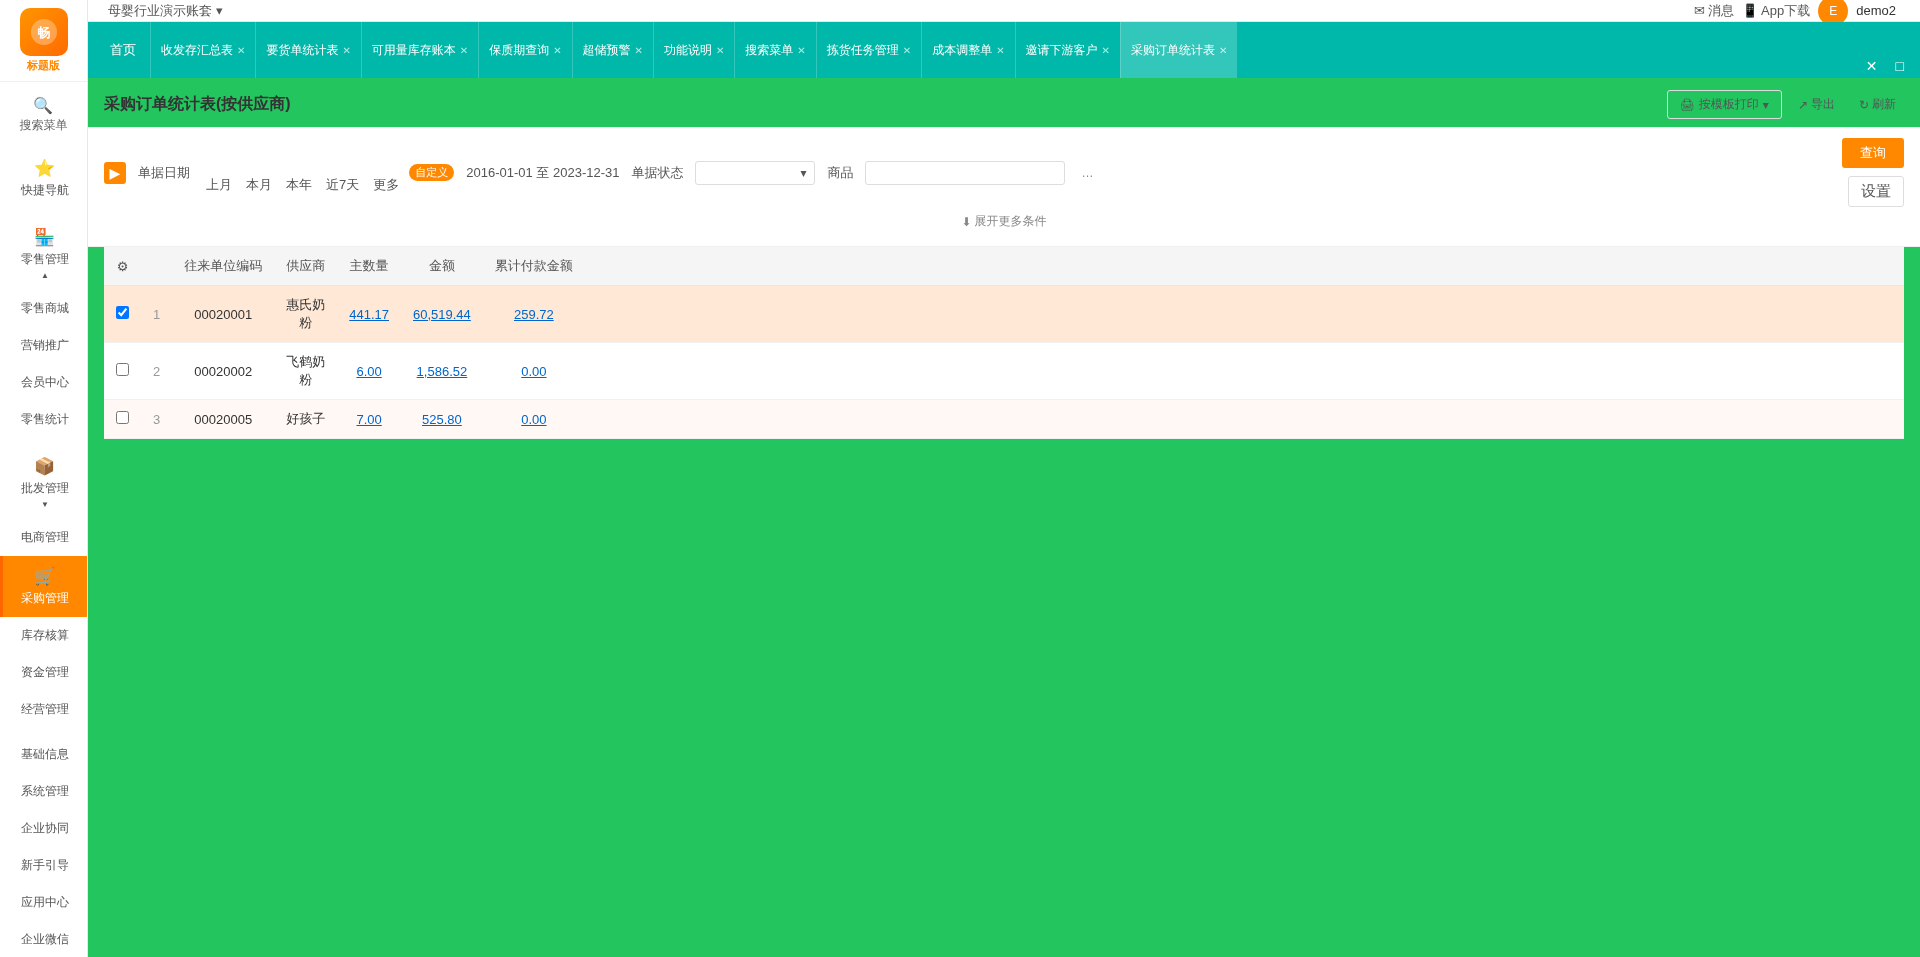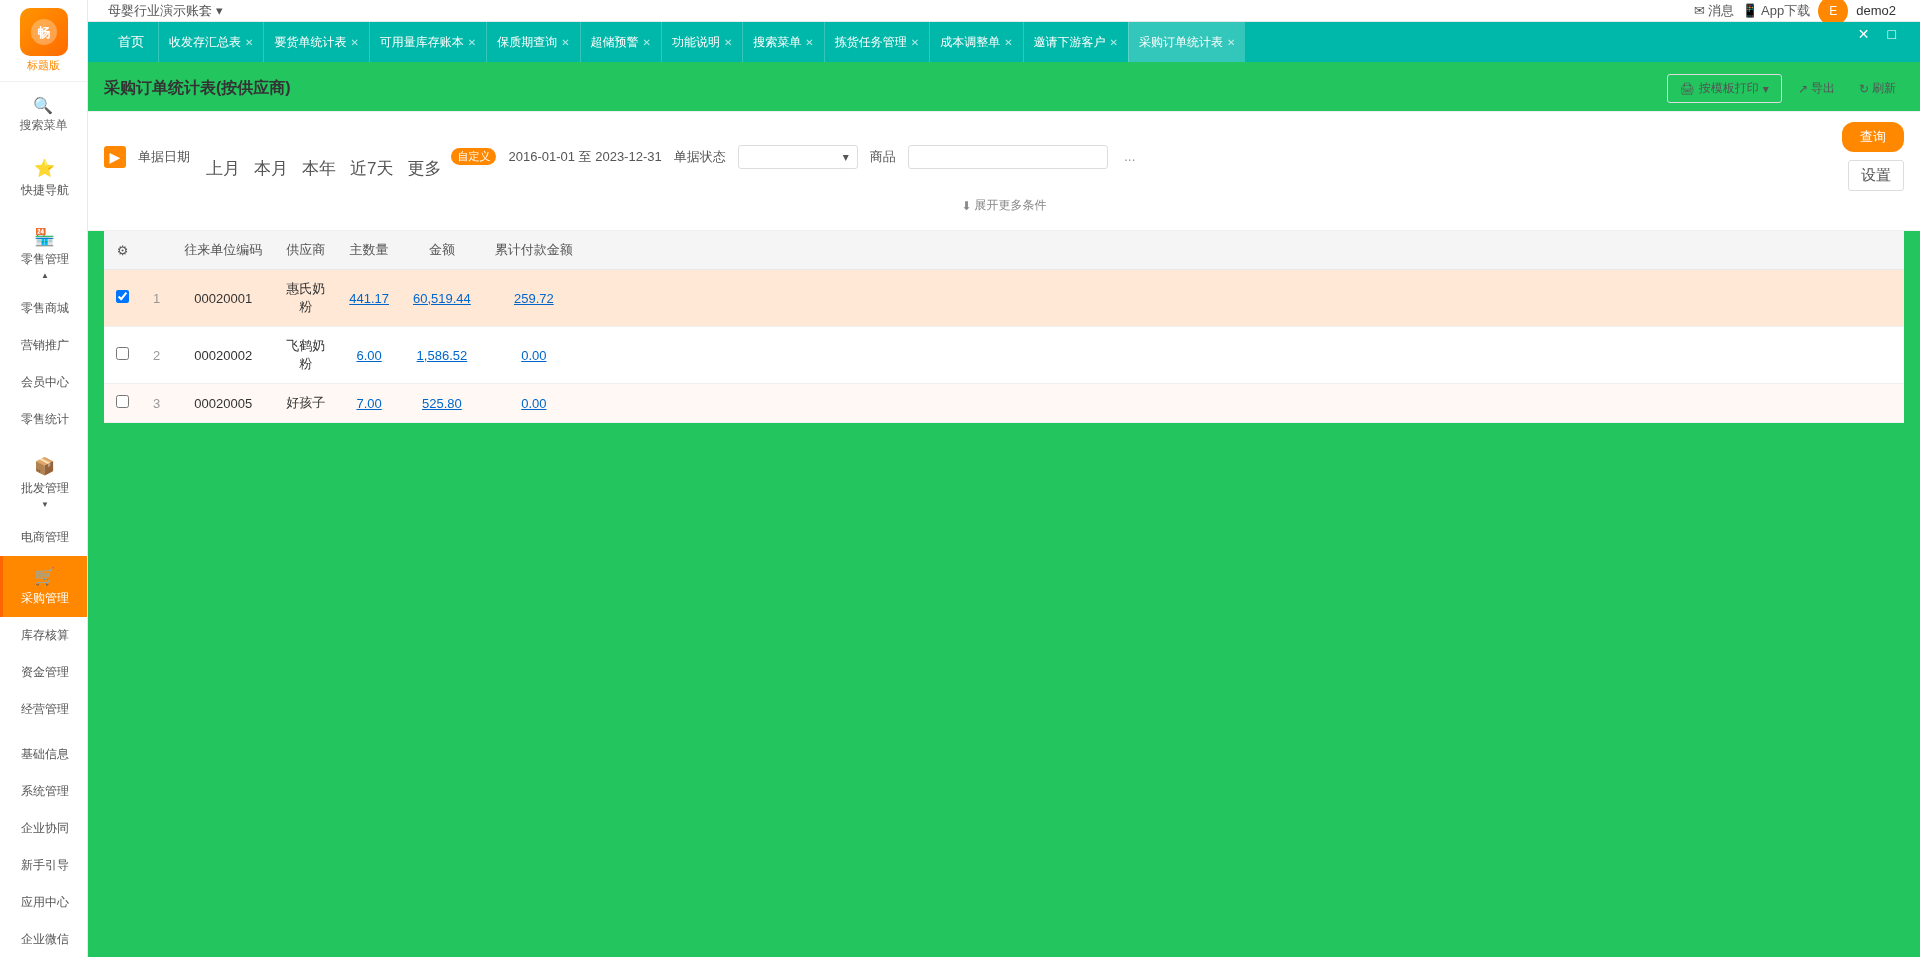--- a/index.html
+++ b/index.html
@@ -3,37 +3,37 @@
   <meta charset="utf-8">
   <style>
     * { box-sizing: border-box; margin: 0; padding: 0; }
     body { font-family: 'Microsoft YaHei', Arial, sans-serif; font-size: 13px; background: #f5f5f5; display: flex; height: 957px; overflow: hidden; }
 
     
     .sidebar { width: 88px; background: #fff; border-right: 1px solid #e8e8e8; display: flex; flex-direction: column; align-items: center; flex-shrink: 0; }
     .sidebar-logo { width: 100%; padding: 8px 6px; display: flex; flex-direction: column; align-items: center; background: #fff; border-bottom: 1px solid #f0f0f0; }
     .logo-icon { width: 48px; height: 48px; background: linear-gradient(135deg, #ff9500, #ff6b00); border-radius: 10px; display: flex; align-items: center; justify-content: center; margin-bottom: 2px; }
     .logo-icon svg { width: 30px; height: 30px; }
-    .logo-text { font-size: 11px; color: #ff8800; font-weight: normal; text-align: left; }
+    .logo-text { font-size: 11px; color: #ff8800; font-weight: bold; text-align: left; }
     .sidebar-search { width: 100%; padding: 8px 4px; }
     .sidebar-search-btn { width: 100%; padding: 6px 4px; background: none; border: none; cursor: pointer; color: #666; font-size: 12px; display: flex; flex-direction: column; align-items: center; gap: 2px; }
     .sidebar-search-btn .icon { font-size: 16px; color: #999; }
     .sidebar-nav-section { width: 100%; }
     .sidebar-nav-item { width: 100%; padding: 10px 4px; display: flex; flex-direction: column; align-items: center; cursor: pointer; color: #555; font-size: 12px; gap: 3px; border-left: 3px solid transparent; }
     .sidebar-nav-item.active { background: #ff8800; color: #fff; border-left-color: #ff6600; }
     .sidebar-nav-item .nav-icon { font-size: 17px; }
     .sidebar-nav-item.has-sub::after { content: '▲'; font-size: 8px; }
     .sidebar-nav-item.has-sub-down::after { content: '▼'; font-size: 8px; }
     .sidebar-divider { width: 70%; height: 1px; background: #f0f0f0; margin: 4px auto; }
 
     
     .main { flex: 1; display: flex; flex-direction: column; overflow: hidden; }
 
     
-    .topbar { background: #00b8a9; display: flex; align-items: flex-start; height: 40px; padding: 0 16px; gap: 0; overflow: hidden; flex-shrink: 0; }
+    .topbar { background: #00b8a9; display: flex; align-items: flex-end; height: 56px; padding: 0 8px; gap: 0; overflow: hidden; flex-shrink: 0; }
     .topbar-home { color: #fff; padding: 0 14px; height: 100%; display: flex; align-items: center; font-size: 13px; cursor: pointer; white-space: nowrap; }
     .topbar-tab { color: #fff; padding: 0 10px; height: 100%; display: flex; align-items: center; font-size: 12px; cursor: pointer; white-space: nowrap; gap: 4px; border-left: 1px solid rgba(255,255,255,0.2); }
     .topbar-tab.active { background: rgba(255,255,255,0.2); }
     .topbar-tab .close-btn { font-size: 10px; opacity: 0.7; cursor: pointer; }
     .topbar-spacer { flex: 1; }
     .topbar-actions { display: flex; align-items: center; gap: 2px; }
     .topbar-win-btn { color: #fff; background: none; border: none; cursor: pointer; padding: 4px 8px; font-size: 14px; }
 
     
     .content { flex: 1; overflow: hidden; display: flex; flex-direction: column; background: #22c55e; }
@@ -45,27 +45,27 @@
     .btn-print { background: none; border: 1px solid #ddd; padding: 5px 12px; border-radius: 3px; cursor: pointer; font-size: 12px; color: #555; display: flex; align-items: center; gap: 4px; }
     .btn-export { background: none; border: none; padding: 5px 8px; cursor: pointer; font-size: 12px; color: #555; display: flex; align-items: center; gap: 3px; }
     .btn-refresh { background: none; border: none; padding: 5px 8px; cursor: pointer; font-size: 12px; color: #555; display: flex; align-items: center; gap: 3px; }
 
     
     .filter-bar { padding: 10px 16px; background: #fff; border-bottom: 1px solid #f0f0f0; flex-shrink: 0; }
     .filter-row { display: flex; align-items: center; gap: 12px; flex-wrap: nowrap; }
     .filter-toggle { width: 22px; height: 22px; background: #ff8800; color: #fff; border: none; cursor: pointer; border-radius: 3px; font-size: 14px; display: flex; align-items: center; justify-content: center; flex-shrink: 0; }
     .filter-label { color: #555; font-size: 13px; white-space: nowrap; }
     .filter-date-btns { display: flex; gap: 6px; align-items: center; }
-    .filter-date-btn { background: none; border: none; cursor: pointer; color: #555; font-size: 17px; padding: 2px 4px; margin-top: 24px; }
+    .filter-date-btn { background: none; border: none; cursor: pointer; color: #555; font-size: 13px; padding: 2px 4px; margin-top: 24px; }
     .custom-tag { background: #ff8800; color: #fff; font-size: 11px; padding: 1px 6px; border-radius: 10px; cursor: pointer; }
     .filter-date-range { color: #555; font-size: 13px; white-space: nowrap; }
     .filter-select { border: 1px solid #ddd; border-radius: 3px; padding: 4px 8px; font-size: 12px; color: #555; min-width: 120px; cursor: pointer; display: flex; align-items: center; justify-content: space-between; }
     .filter-input { border: 1px solid #ddd; border-radius: 3px; padding: 4px 8px; font-size: 12px; color: #555; min-width: 160px; }
     .filter-more-btn { background: none; border: none; cursor: pointer; font-size: 12px; color: #888; padding: 2px 4px; }
-    .btn-query { background: #ff8800; color: #fff; border: none; padding: 6px 18px; border-radius: 12px; cursor: pointer; font-size: 13px; }
+    .btn-query { background: #ff8800; color: #fff; border: none; padding: 6px 18px; border-radius: 3px; cursor: pointer; font-size: 13px; }
     .btn-settings { background: none; border: 1px solid #ddd; padding: 5px 12px; border-radius: 3px; cursor: pointer; font-size: 15px; color: #555; display: block; margin-top: 4px; }
     .filter-expand { display: flex; align-items: center; justify-content: center; padding: 6px; }
     .expand-btn { background: none; border: none; cursor: pointer; color: #888; font-size: 12px; display: flex; align-items: center; gap: 3px; }
 
     
     .table-container { flex: 1; overflow-y: auto; padding: 0 16px; }
     table { width: 100%; border-collapse: collapse; }
     thead tr { background: #f5f5f5; }
     thead th { padding: 10px 12px; text-align: center; color: #555; font-size: 13px; font-weight: normal; border-bottom: 1px solid #e8e8e8; white-space: nowrap; }
     tbody tr { background: #fff; }

